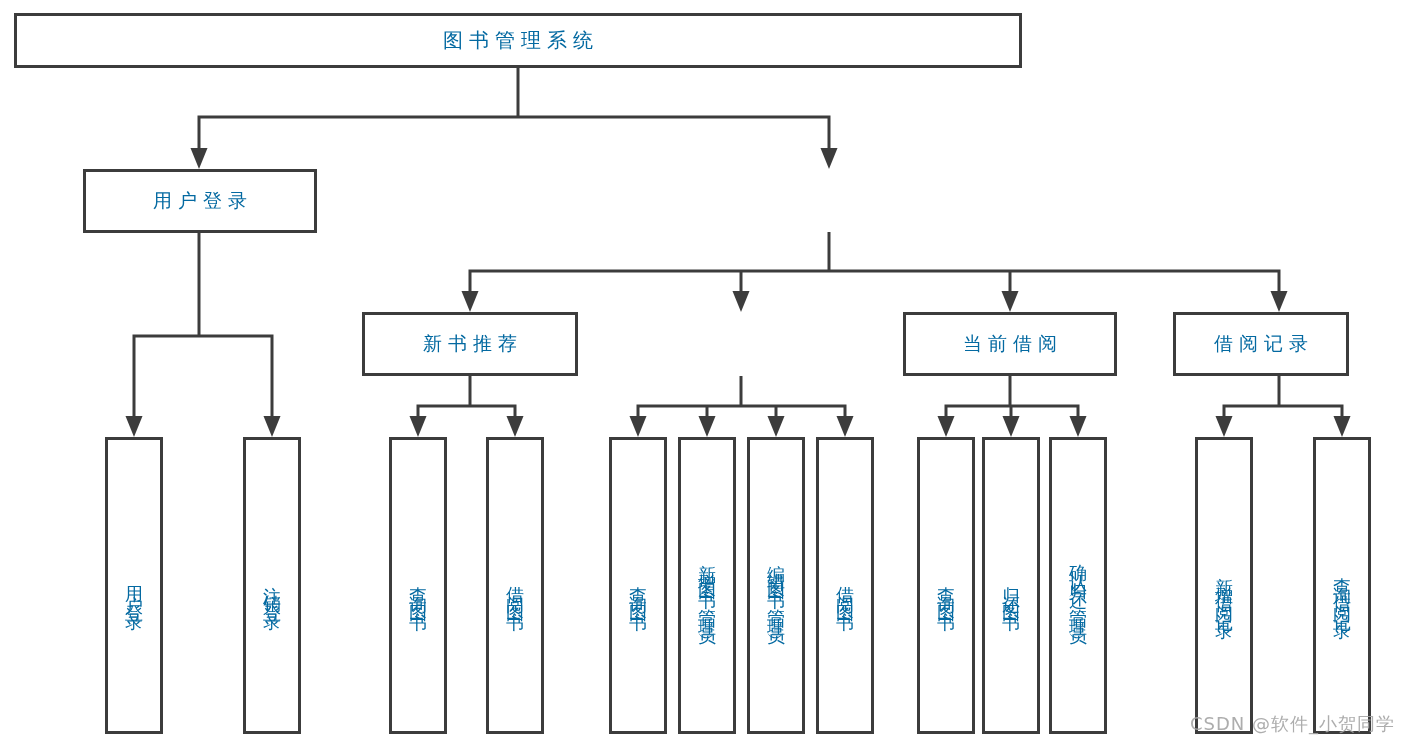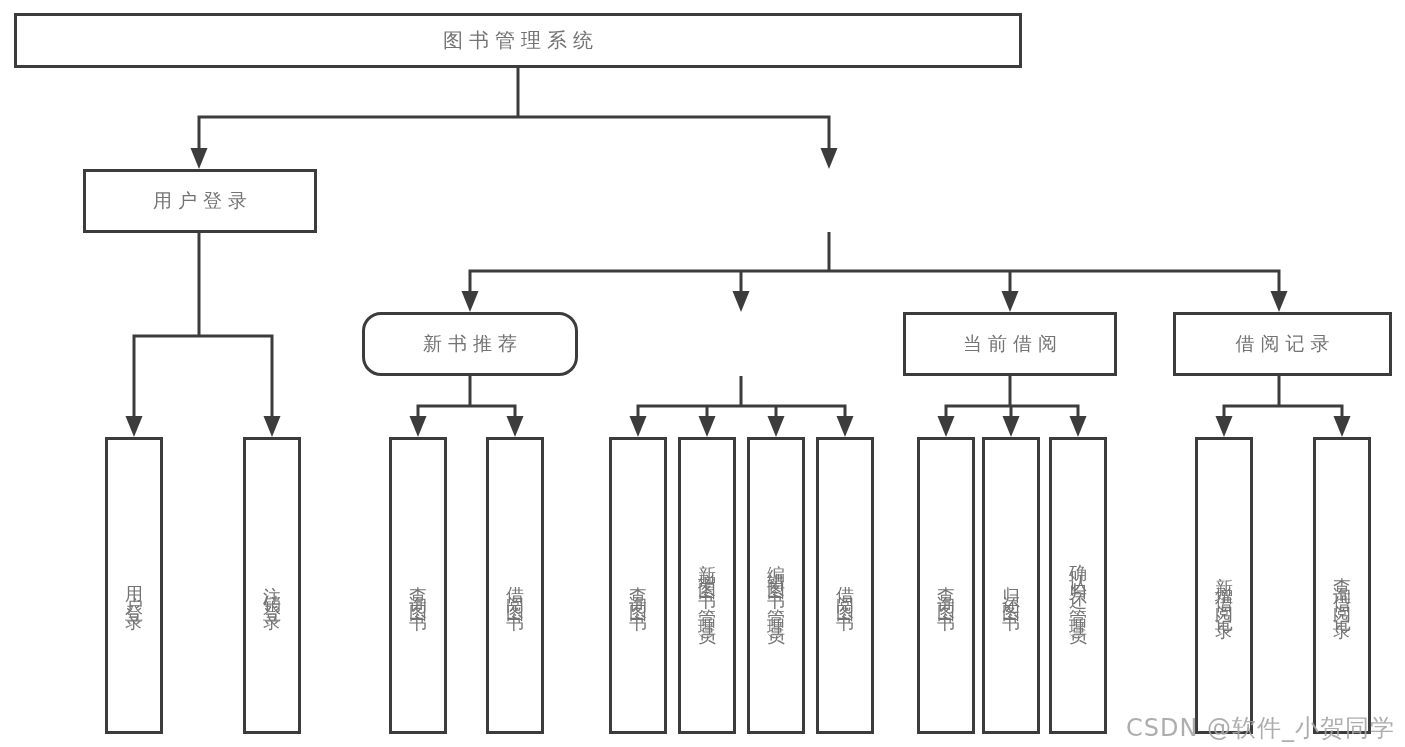--- a/index.html
+++ b/index.html
@@ -15,21 +15,21 @@
     position: absolute;
     left: 0; top: 0;
     width: 1405px; height: 747px;
     z-index: 1;
   }
   .node {
     position: absolute;
     box-sizing: border-box;
     background: #ffffff;
     border: 3px solid #3c3c3c;
-    color: #737373;
+    color: #0369a1;
     display: flex;
     align-items: center;
     justify-content: center;
     z-index: 2;
   }
   .hnode {
     font-size: 19px;
     letter-spacing: 6px;
     padding-left: 6px; 
     white-space: nowrap;
@@ -41,21 +41,21 @@
     font-size: 18px;
     letter-spacing: 9px;
     padding-top: 9px; 
     line-height: 1;
   }
   .watermark {
     position: absolute;
     top: 712px;
     right: 10px;
     z-index: 3;
-    font-size: 24px;
+    font-size: 18px;
     letter-spacing: 1px;
     color: rgba(164, 164, 164, 0.9);
     white-space: nowrap;
   }
 </style>
 </head>
 <body>
 
 <div class="stage">
 
@@ -116,23 +116,23 @@
       <use href="#arw" x="1078" y="437"></use>
       <use href="#arw" x="1224" y="437"></use>
       <use href="#arw" x="1342" y="437"></use>
     </g>
   </svg>
 
   <div class="node hnode root-node" style="left:14px; top:13px; width:1008px; height:55px;">图书管理系统</div>
 
   <div class="node hnode" style="left:83px; top:169px; width:234px; height:64px;">用户登录</div>
 
-  <div class="node hnode" style="left:362px; top:312px; width:216px; height:64px;border-radius:19px;">新书推荐</div>
+  <div class="node hnode" style="left:362px; top:312px; width:216px; height:64px;">新书推荐</div>
   <div class="node hnode" style="left:903px; top:312px; width:214px; height:64px;">当前借阅</div>
-  <div class="node hnode" style="left:1173px; top:312px; width:219px; height:64px;">借阅记录</div>
+  <div class="node hnode" style="left:1173px; top:312px; width:176px; height:64px;">借阅记录</div>
 
   <div class="node vnode" style="left:105px; top:437px; width:58px; height:297px;">用户登录</div>
   <div class="node vnode" style="left:243px; top:437px; width:58px; height:297px;">注销登录</div>
 
   <div class="node vnode" style="left:389px; top:437px; width:58px; height:297px;">查询图书</div>
   <div class="node vnode" style="left:486px; top:437px; width:58px; height:297px;">借阅图书</div>
 
   <div class="node vnode" style="left:609px; top:437px; width:58px; height:297px;">查询图书</div>
   <div class="node vnode" style="left:678px; top:437px; width:58px; height:297px;">新增图书（管理员）</div>
   <div class="node vnode" style="left:747px; top:437px; width:58px; height:297px;">编辑图书（管理员）</div>

